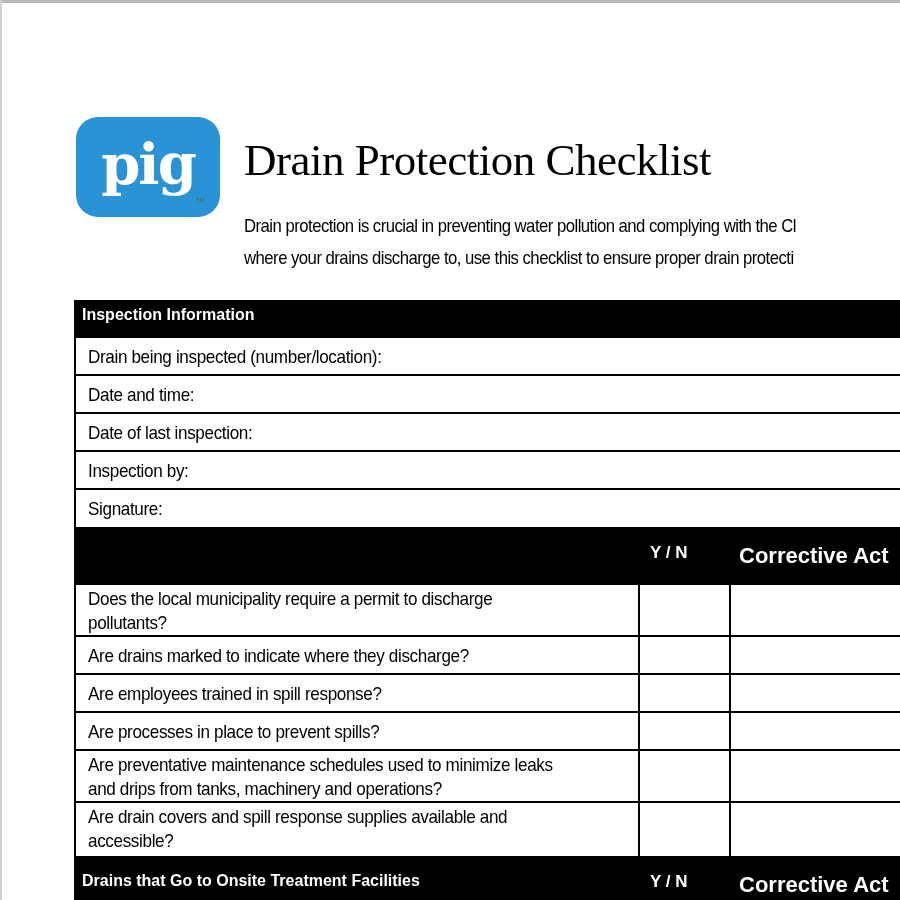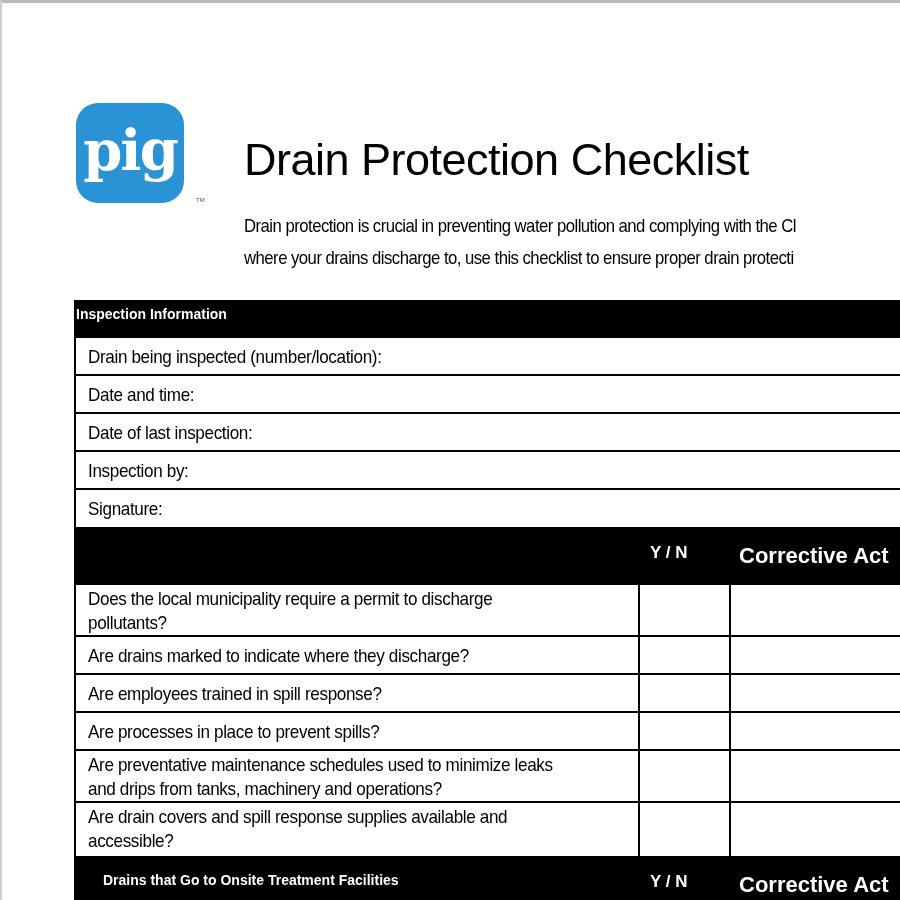--- a/index.html
+++ b/index.html
@@ -6,45 +6,45 @@
   body {
     width:900px; height:900px; overflow:hidden; position:relative;
     background:#ffffff;
     font-family:"Liberation Sans", sans-serif;
     color:#000;
   }
   .top-border { position:absolute; left:0; top:0; width:900px; height:3px; background:#b8b8b8; }
   .left-border { position:absolute; left:0; top:0; width:2px; height:900px; background:#d0d0d0; }
 
   .logo {
-    position:absolute; left:76px; top:103px; width:108px; height:100px;
+    position:absolute; left:76px; top:117px; width:144px; height:100px;
     background:#2a93d5; border-radius:22px;
     display:flex; align-items:center; justify-content:center;
   }
   .logo-text {
     font-family:"DejaVu Serif", serif; font-weight:bold; font-size:56px;
     color:#fff; letter-spacing:-2px; line-height:1; margin-top:-6px;
   }
   .tm { position:absolute; left:196px; top:197px; font-size:6px; color:#555; }
 
   .title {
     position:absolute; left:244px; top:132px;
-    font-family:Liberation Sans, sans-serif; font-size:45px; line-height:56px;
+    font-family:Liberation Serif, serif; font-size:45px; line-height:56px;
     white-space:nowrap; letter-spacing:-0.5px;
   }
   .intro {
     position:absolute; left:244px; top:210px; white-space:nowrap;
     font-size:19px; line-height:32px; letter-spacing:-0.6px;
     transform:scaleX(0.88); transform-origin:left top;
   }
 
   .table { position:absolute; left:74px; top:300px; width:900px; }
   .row { position:absolute; left:0; width:900px; box-sizing:border-box; }
   .hdr { background:#000; color:#fff; font-weight:bold; }
-  .hdr .label { position:absolute; left:2px; font-size:14px; white-space:nowrap;text-align:right; }
+  .hdr .label { position:absolute; left:8px; font-size:16px; white-space:nowrap;text-align:right; }
   .info {
     border-left:2px solid #000; border-bottom:2px solid #000; background:#fff;
   }
   .info .label, .q .label {
     position:absolute; left:12px; font-size:19px; white-space:nowrap;
     letter-spacing:-0.4px; transform:scaleX(0.9); transform-origin:left center;
   }
   .q { border-left:2px solid #000; border-bottom:2px solid #000; background:#fff; }
   .q .label.two { line-height:24px; }
   .cell-yn, .cell-ca {
@@ -129,17 +129,17 @@
   </div>
   <div class="row q" style="top:503px;height:53px;border-bottom:none;">
     <span class="label two" style="top:2px;">
       <span>Are drain covers and spill response supplies available and</span><br><span>accessible?</span>
     </span>
     <div class="cell-yn"></div>
     <div class="cell-ca"></div>
   </div>
 
   <div class="row hdr" style="top:556px;height:60px;">
-    <span class="label" style="top:16px;margin-left:27px;">Drains that Go to Onsite Treatment Facilities</span>
+    <span class="label" style="top:16px;">Drains that Go to Onsite Treatment Facilities</span>
     <span class="yn" style="top:16px;">Y / N</span>
     <span class="ca" style="top:16px;">Corrective Act</span>
   </div>
 </div>
 
 </body></html>

